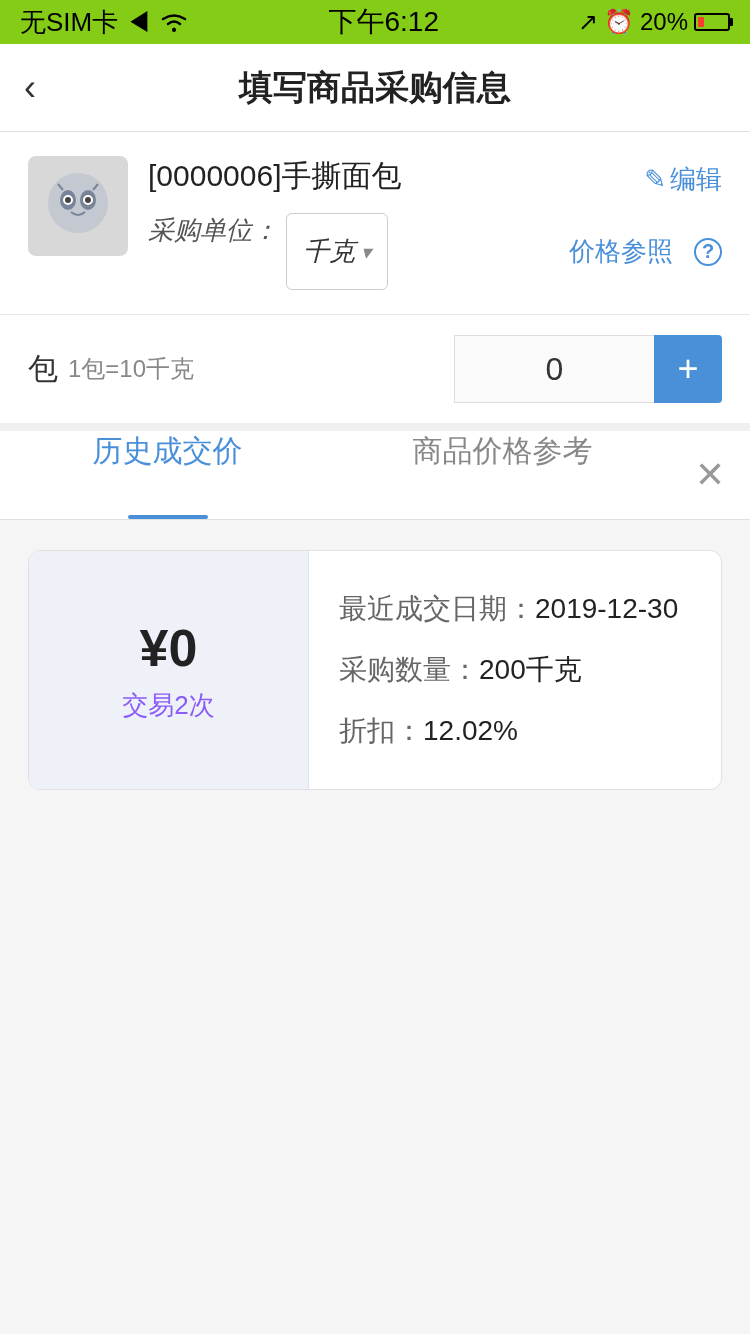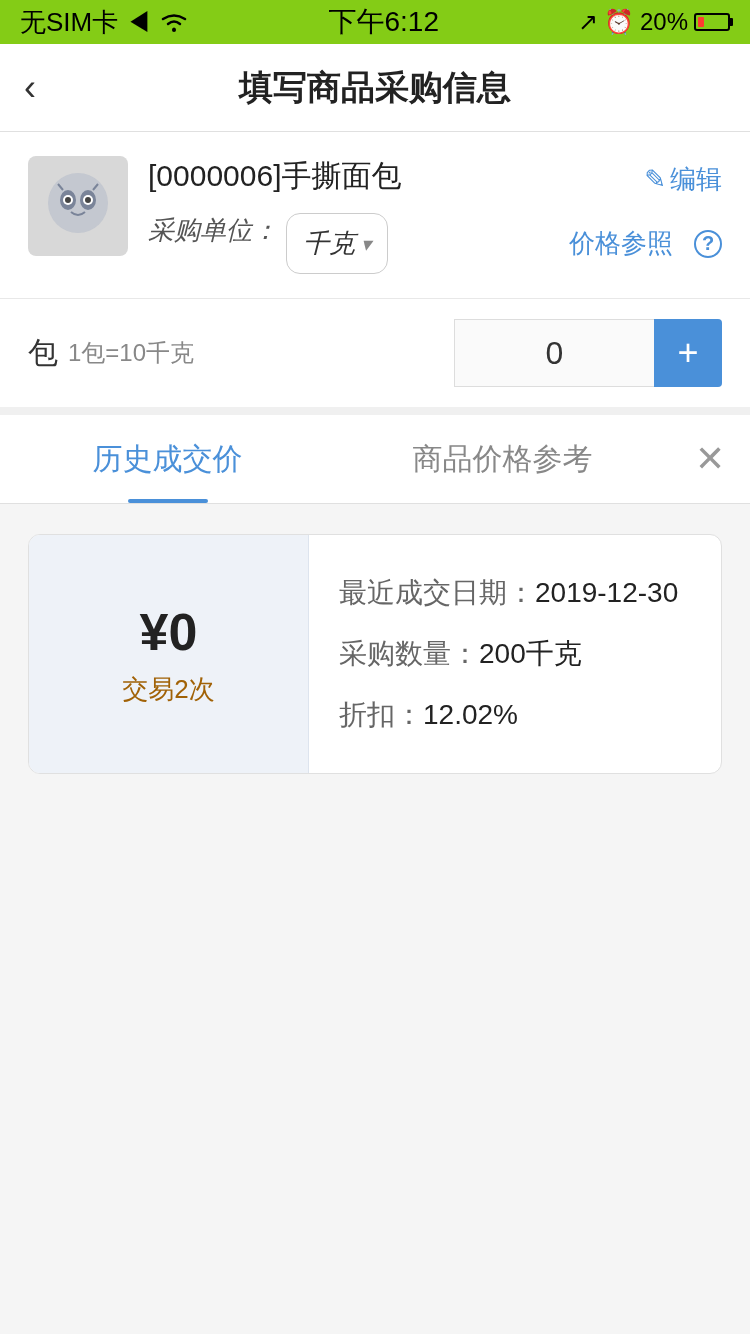--- a/index.html
+++ b/index.html
@@ -152,22 +152,22 @@
     }
     .unit-label {
       font-size: 26px;
       color: #555;
       display: flex;
       gap: 8px;
       font-style: italic;
     }
     .unit-select {
       border: 1px solid #ccc;
-      border-radius: 14px;
-      padding: 12px 16px;
+      border-radius: 6px;
+      padding: 20px 16px;
       font-size: 26px;
       color: #333;
       background: #fff;
       display: flex;
       align-items: center;
       gap: 6px;
       cursor: pointer;
     }
     .unit-select-arrow {
       font-size: 20px;
@@ -257,21 +257,20 @@
       align-items: center;
       border-bottom: 1px solid #e0e0e0;
       position: relative;
     }
     .tab-item {
       flex: 1;
       height: 88px;
       display: flex;
       flex-direction: column;
       align-items: center;
-      justify-content: center;
       font-size: 30px;
       color: #888;
       cursor: pointer;
       position: relative;
     }
     .tab-item.active {
       color: #4a90d9;
     }
     .tab-item.active::after {
       content: '';
@@ -317,21 +316,21 @@
       padding: 40px 20px;
       border-right: 1px solid #dde4ee;
     }
     .price-amount {
       font-size: 52px;
       font-weight: 600;
       color: #222;
     }
     .price-trade-count {
       font-size: 26px;
-      color: #a16207;
+      color: #8b5cf6;
       margin-top: 10px;
     }
     .price-right {
       flex: 1;
       padding: 36px 30px;
       display: flex;
       flex-direction: column;
       gap: 16px;
     }
     .price-detail-row {

